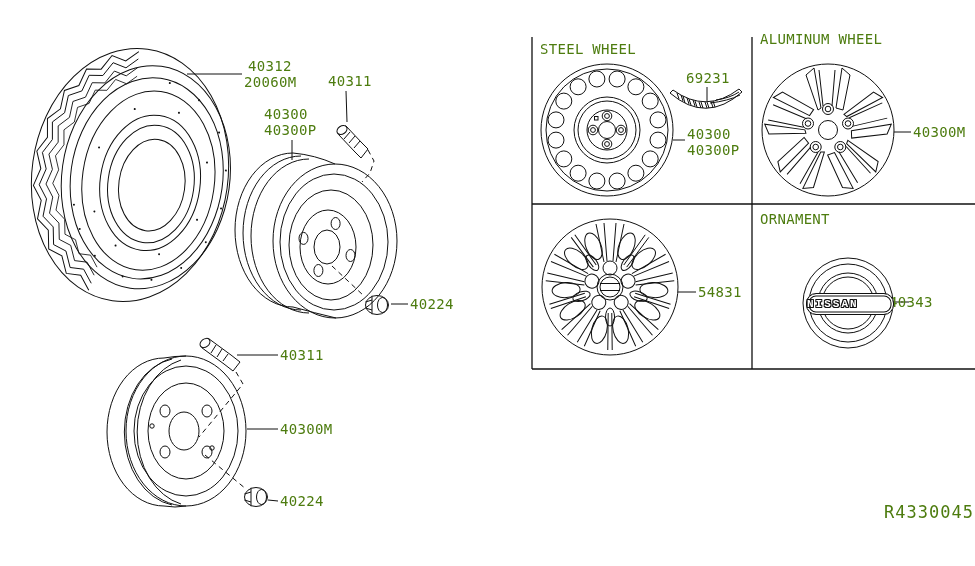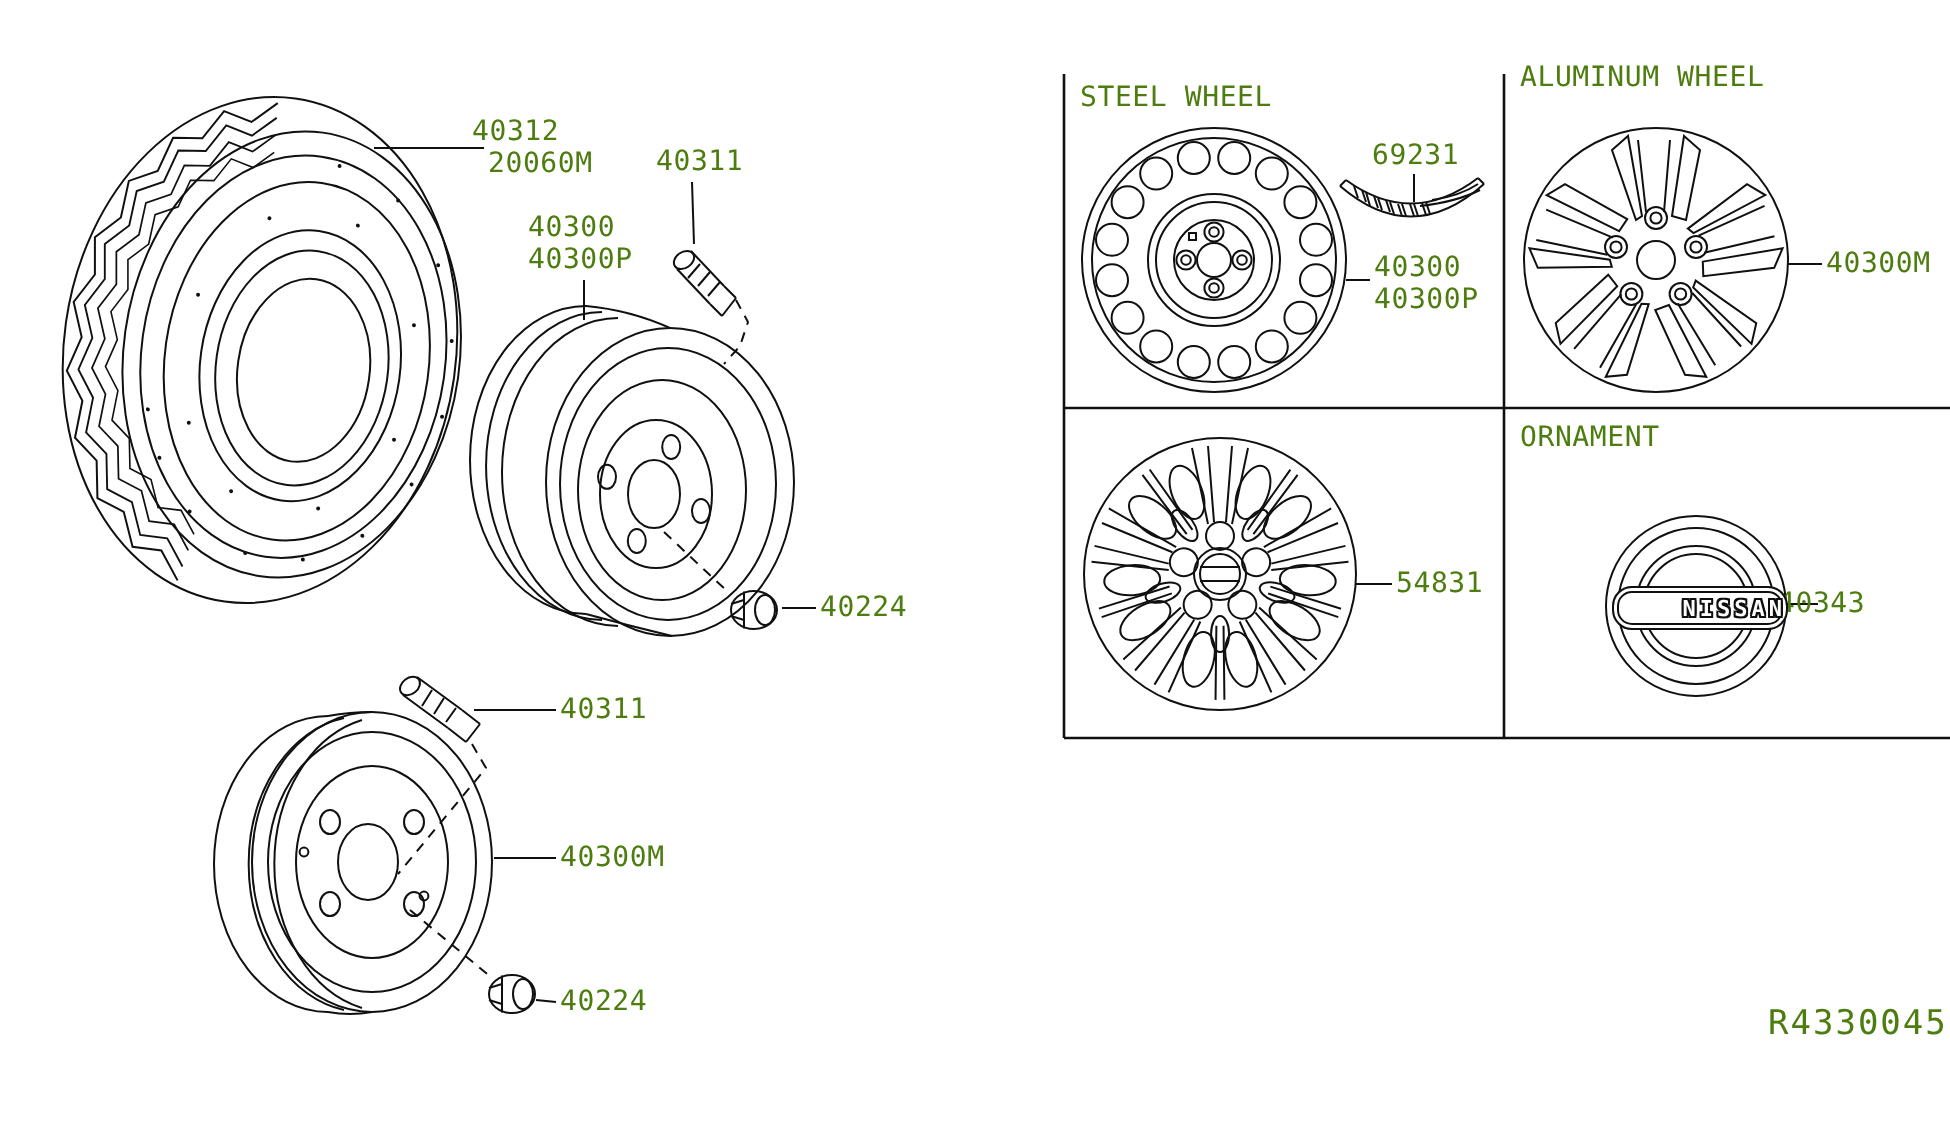--- a/index.html
+++ b/index.html
@@ -11,21 +11,21 @@
   .stage svg.art { position:absolute; left:0; top:0; }
   .lbl {
     position:absolute; font-size:14px; line-height:14px;
     letter-spacing:0.3px; white-space:nowrap; color:#4d7c0f;
   }
   .ref-code { font-size:17px; line-height:17px; letter-spacing:1px;text-align:right; }
   .badge {
     position:absolute; left:806px; top:293px; width:86px; height:20px;
     background:#ffffff; border:1.5px solid #101010; border-radius:10px;
     box-shadow: inset 0 0 0 1.5px #ffffff, inset 0 0 0 2.5px #101010;
-    display:flex; align-items:center; justify-content:flex-end;
+    display:flex; align-items:center; justify-content:flex-start;font-family:Liberation Mono, monospace;
   }
   .badge-text {
     font-size:11px; font-weight:bold; letter-spacing:2px; color:#ffffff;
     text-shadow:-1px 0 #101010, 1px 0 #101010, 0 -1px #101010, 0 1px #101010,
                 -1px -1px #101010, 1px 1px #101010, -1px 1px #101010, 1px -1px #101010;
   }
 </style>
 </head>
 <body>
 
@@ -244,21 +244,21 @@
     </g>
 
     <g>
       <circle cx="848" cy="303" r="45"></circle>
       <circle cx="848" cy="303" r="39"></circle>
       <circle cx="848" cy="303" r="30"></circle>
       <circle cx="848" cy="303" r="26"></circle>
     </g>
   </svg>
 
-  <div class="lbl" style="left:236px;top:59px">40312</div>
+  <div class="lbl" style="left:248px;top:59px">40312</div>
   <div class="lbl" style="left:244px;top:75px">20060M</div>
   <div class="lbl" style="left:328px;top:74px">40311</div>
   <div class="lbl" style="left:264px;top:107px">40300</div>
   <div class="lbl" style="left:264px;top:123px">40300P</div>
   <div class="lbl" style="left:410px;top:297px">40224</div>
   <div class="lbl" style="left:280px;top:348px">40311</div>
   <div class="lbl" style="left:280px;top:422px">40300M</div>
   <div class="lbl" style="left:280px;top:494px">40224</div>
 
   <div class="lbl" style="left:540px;top:42px">STEEL WHEEL</div>

